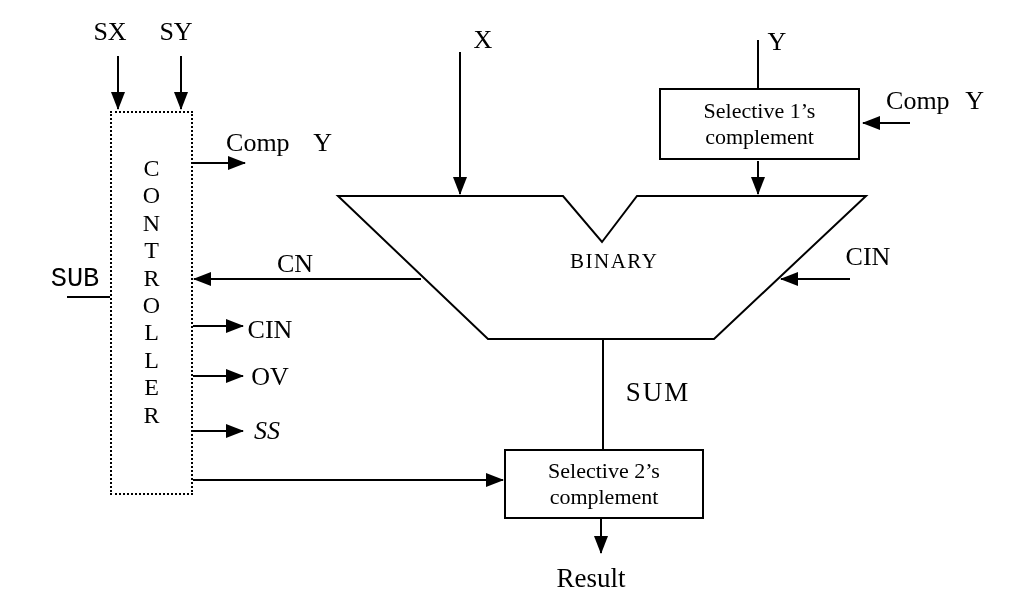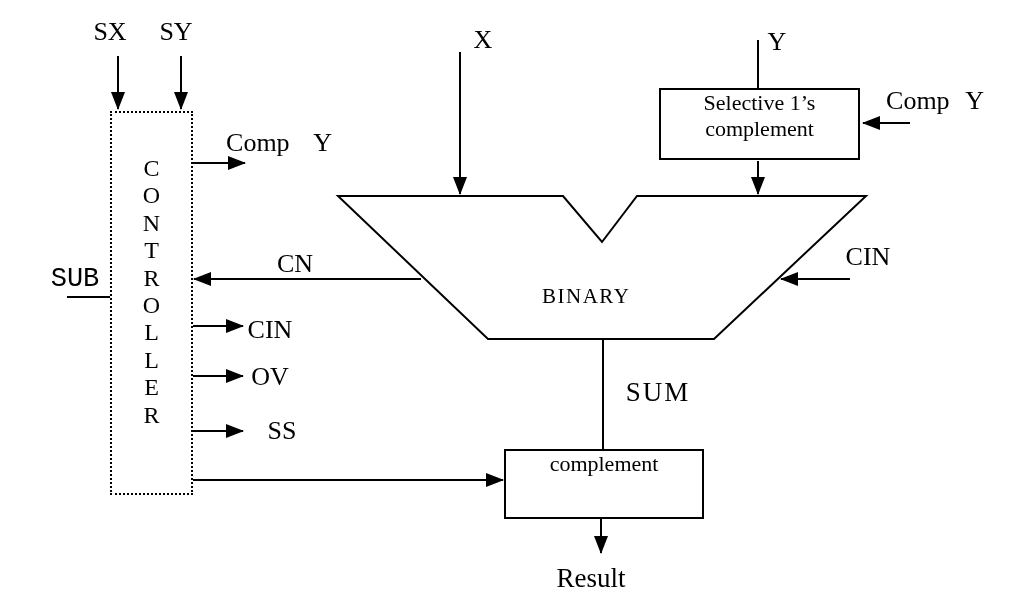--- a/index.html
+++ b/index.html
@@ -26,21 +26,21 @@
   .mid-space{word-spacing:10px;}
   .small-space{word-spacing:4px;}
   .box{
     position:absolute;
     box-sizing:border-box;
     border:2px solid #000;
     background:#ffffff;
     display:flex;
     flex-direction:column;
     align-items:center;
-    justify-content:flex-start;
+    justify-content:center;
     text-align:center;
     font-size:22px;
     line-height:26px;
   }
   #sel1-box{left:659px;top:88px;width:201px;height:72px;}
   #sel2-box{left:504px;top:449px;width:200px;height:70px;}
   #controller-box{
     position:absolute;
     box-sizing:border-box;
     left:110px;top:111px;width:83px;height:384px;
@@ -51,26 +51,25 @@
     position:absolute;
     left:0;right:0;top:42px;
     display:flex;
     flex-direction:column;
     align-items:center;
     font-size:24px;
     line-height:27.4px;
   }
   #adder-label{
     position:absolute;
-    left:542px;top:247px;
+    left:570px;top:247px;
     font-size:21px;
     letter-spacing:1.5px;
     line-height:28px;
     white-space:nowrap;
-    margin-top:35px;
   }
 </style>
 </head>
 <body>
 
 <div id="stage">
 
   <svg id="wires" width="1024" height="599" viewBox="0 0 1024 599">
     <defs>
       <marker id="arrow" markerUnits="userSpaceOnUse" markerWidth="18" markerHeight="14" refX="17" refY="7" orient="auto">
@@ -121,35 +120,36 @@
         <span>R</span>
       </div>
   </div>
 
   <div class="box" id="sel1-box">
     <div>Selective 1’s</div>
     <div>complement</div>
   </div>
 
   <div class="box" id="sel2-box">
+    <div>Selective 2’s</div>
     <div>complement</div>
   </div>
 
   <div id="adder-label">
     <div>BINARY</div>
   </div>
 
   <div class="label" style="left:110px;top:32px;">SX</div>
   <div class="label" style="left:176px;top:32px;">SY</div>
   <div class="label lbl-sub" style="left:75px;top:279px;">SUB</div>
   <div class="label wide-space" style="left:279px;top:143px;">Comp Y</div>
   <div class="label" style="left:295px;top:264px;">CN</div>
   <div class="label" style="left:270px;top:330px;">CIN</div>
   <div class="label" style="left:270px;top:377px;">OV</div>
-  <div class="label" style="left:282px;top:431px;">SS</div>
+  <div class="label" style="left:267px;top:431px;font-style:italic;">SS</div>
   <div class="label" style="left:483px;top:40px;">X</div>
   <div class="label" style="left:777px;top:42px;">Y</div>
   <div class="label mid-space" style="left:935px;top:101px;">Comp Y</div>
   <div class="label" style="left:868px;top:257px;">CIN</div>
   <div class="label lbl-sum" style="left:658px;top:392px;">SUM</div>
   <div class="label lbl-result" style="left:591px;top:578px;">Result</div>
 
 </div>
 
 </body></html>

